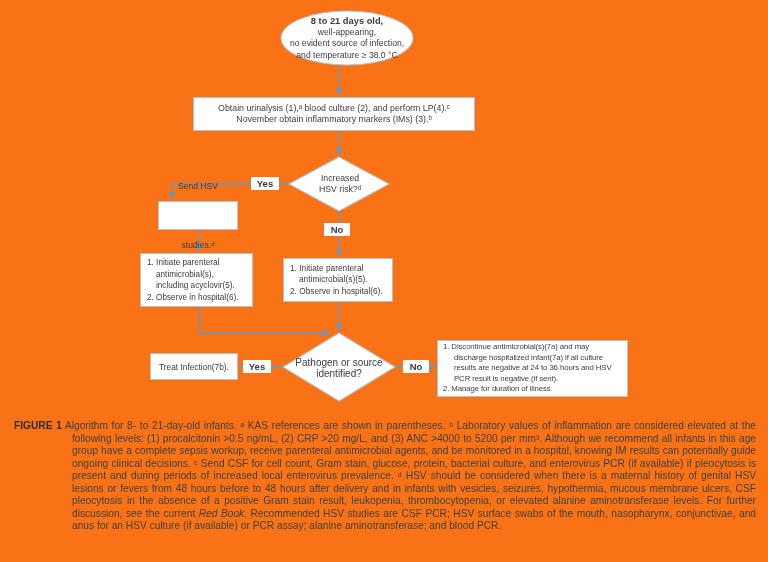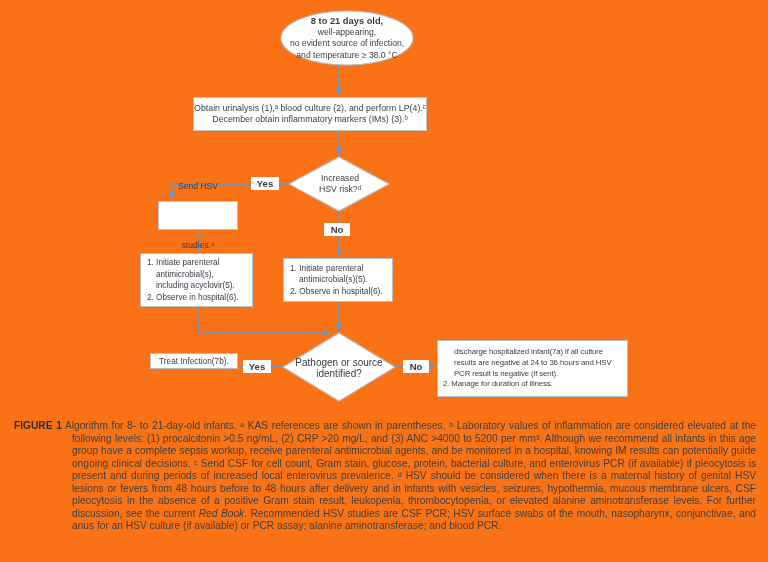--- a/index.html
+++ b/index.html
@@ -71,23 +71,23 @@
     <path d="M395 367 H435" fill="none" stroke="#5b9bd5" stroke-width="1.3" marker-end="url(#arr)"></path>
   </svg>
 
   <div class="node-text oval-text" style="left:281px;top:12px;width:132px;height:52px;">
     <div class="l0">8 to 21 days old,</div>
     <div>well-appearing,</div>
     <div>no evident source of infection,</div>
     <div>and temperature ≥ 38.0 °C</div>
   </div>
 
-  <div class="box centered workup" style="left:193px;top:97px;width:234px;height:34px;">
+  <div class="box centered workup" style="left:193px;top:97px;width:282px;height:34px;">
     <div>Obtain urinalysis (1),ᵃ blood culture (2), and perform LP(4).ᶜ</div>
-    <div>December obtain inflammatory markers (IMs) (3).ᵇ</div>
+    <div>November obtain inflammatory markers (IMs) (3).ᵇ</div>
   </div>
 
   <div class="node-text dmd-text" style="left:293px;top:172px;width:94px;height:24px;text-align:center;">
     <div>Increased</div>
     <div>HSV risk?ᵈ</div>
   </div>
 
   <div class="edge-label" style="left:251px;top:177px;width:26px;">Yes</div>
   <div class="edge-label" style="left:324px;top:223px;width:24px;">No</div>
   <div class="edge-label" style="left:243px;top:360px;width:26px;">Yes</div>
@@ -109,25 +109,26 @@
     <div>1. Initiate parenteral</div>
     <div class="cont">antimicrobial(s)(5).</div>
     <div>2. Observe in hospital(6).</div>
   </div>
 
   <div class="node-text dmd-text" style="left:287px;top:355px;width:104px;height:25px;font-size:10px;align-items:center;">
     <div>Pathogen or source</div>
     <div>identified?</div>
   </div>
 
-  <div class="box centered treat" style="left:150px;top:353px;width:88px;height:16px;">
+  <div class="box centered treat" style="left:150px;top:353px;width:88px;height:27px;">
     <div>Treat Infection(7b).</div>
   </div>
 
   <div class="box list discharge" style="left:437px;top:340px;width:191px;height:57px;">
+    <div>1. Discontinue antimicrobial(s)(7a) and may</div>
     <div class="cont">discharge hospitalized infant(7a) if all culture</div>
     <div class="cont">results are negative at 24 to 36 hours and HSV</div>
     <div class="cont">PCR result is negative (if sent).</div>
     <div>2. Manage for duration of illness.</div>
   </div>
 
   <div class="caption">
     <p><span class="cap-label">FIGURE 1</span><span> Algorithm for 8- to 21-day-old infants. ᵃ KAS references are shown in parentheses. ᵇ Laboratory values of inflammation are considered elevated at the following levels: (1) procalcitonin &gt;0.5 ng/mL, (2) CRP &gt;20 mg/L, and (3) ANC &gt;4000 to 5200 per mm³. Although we recommend all infants in this age group have a complete sepsis workup, receive parenteral antimicrobial agents, and be monitored in a hospital, knowing IM results can potentially guide ongoing clinical decisions. ᶜ Send CSF for cell count, Gram stain, glucose, protein, bacterial culture, and enterovirus PCR (if available) if pleocytosis is present and during periods of increased local enterovirus prevalence. ᵈ HSV should be considered when there is a maternal history of genital HSV lesions or fevers from 48 hours before to 48 hours after delivery and in infants with vesicles, seizures, hypothermia, mucous membrane ulcers, CSF pleocytosis in the absence of a positive Gram stain result, leukopenia, thrombocytopenia, or elevated alanine aminotransferase levels. For further discussion, see the current </span><i>Red Book</i><span>. Recommended HSV studies are CSF PCR; HSV surface swabs of the mouth, nasopharynx, conjunctivae, and anus for an HSV culture (if available) or PCR assay; alanine aminotransferase; and blood PCR.</span></p>
   </div>
 

